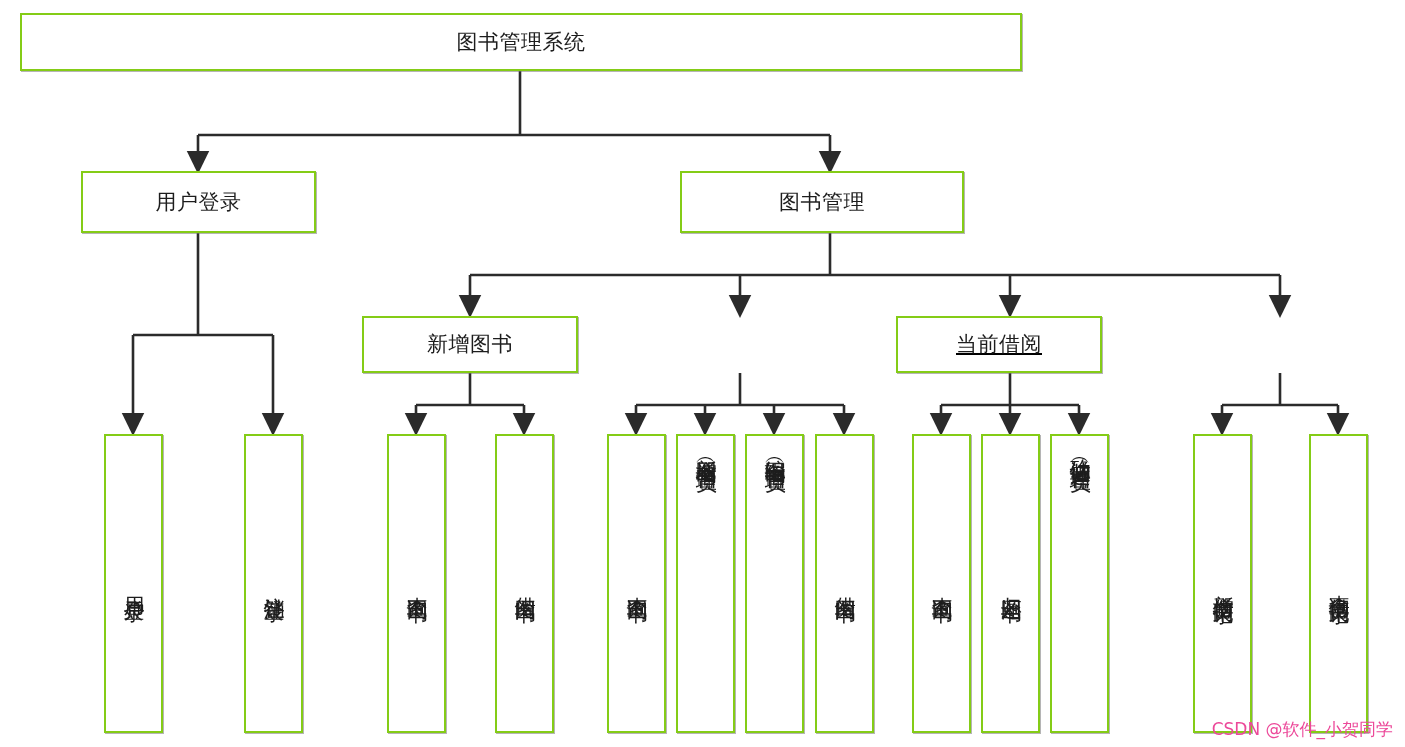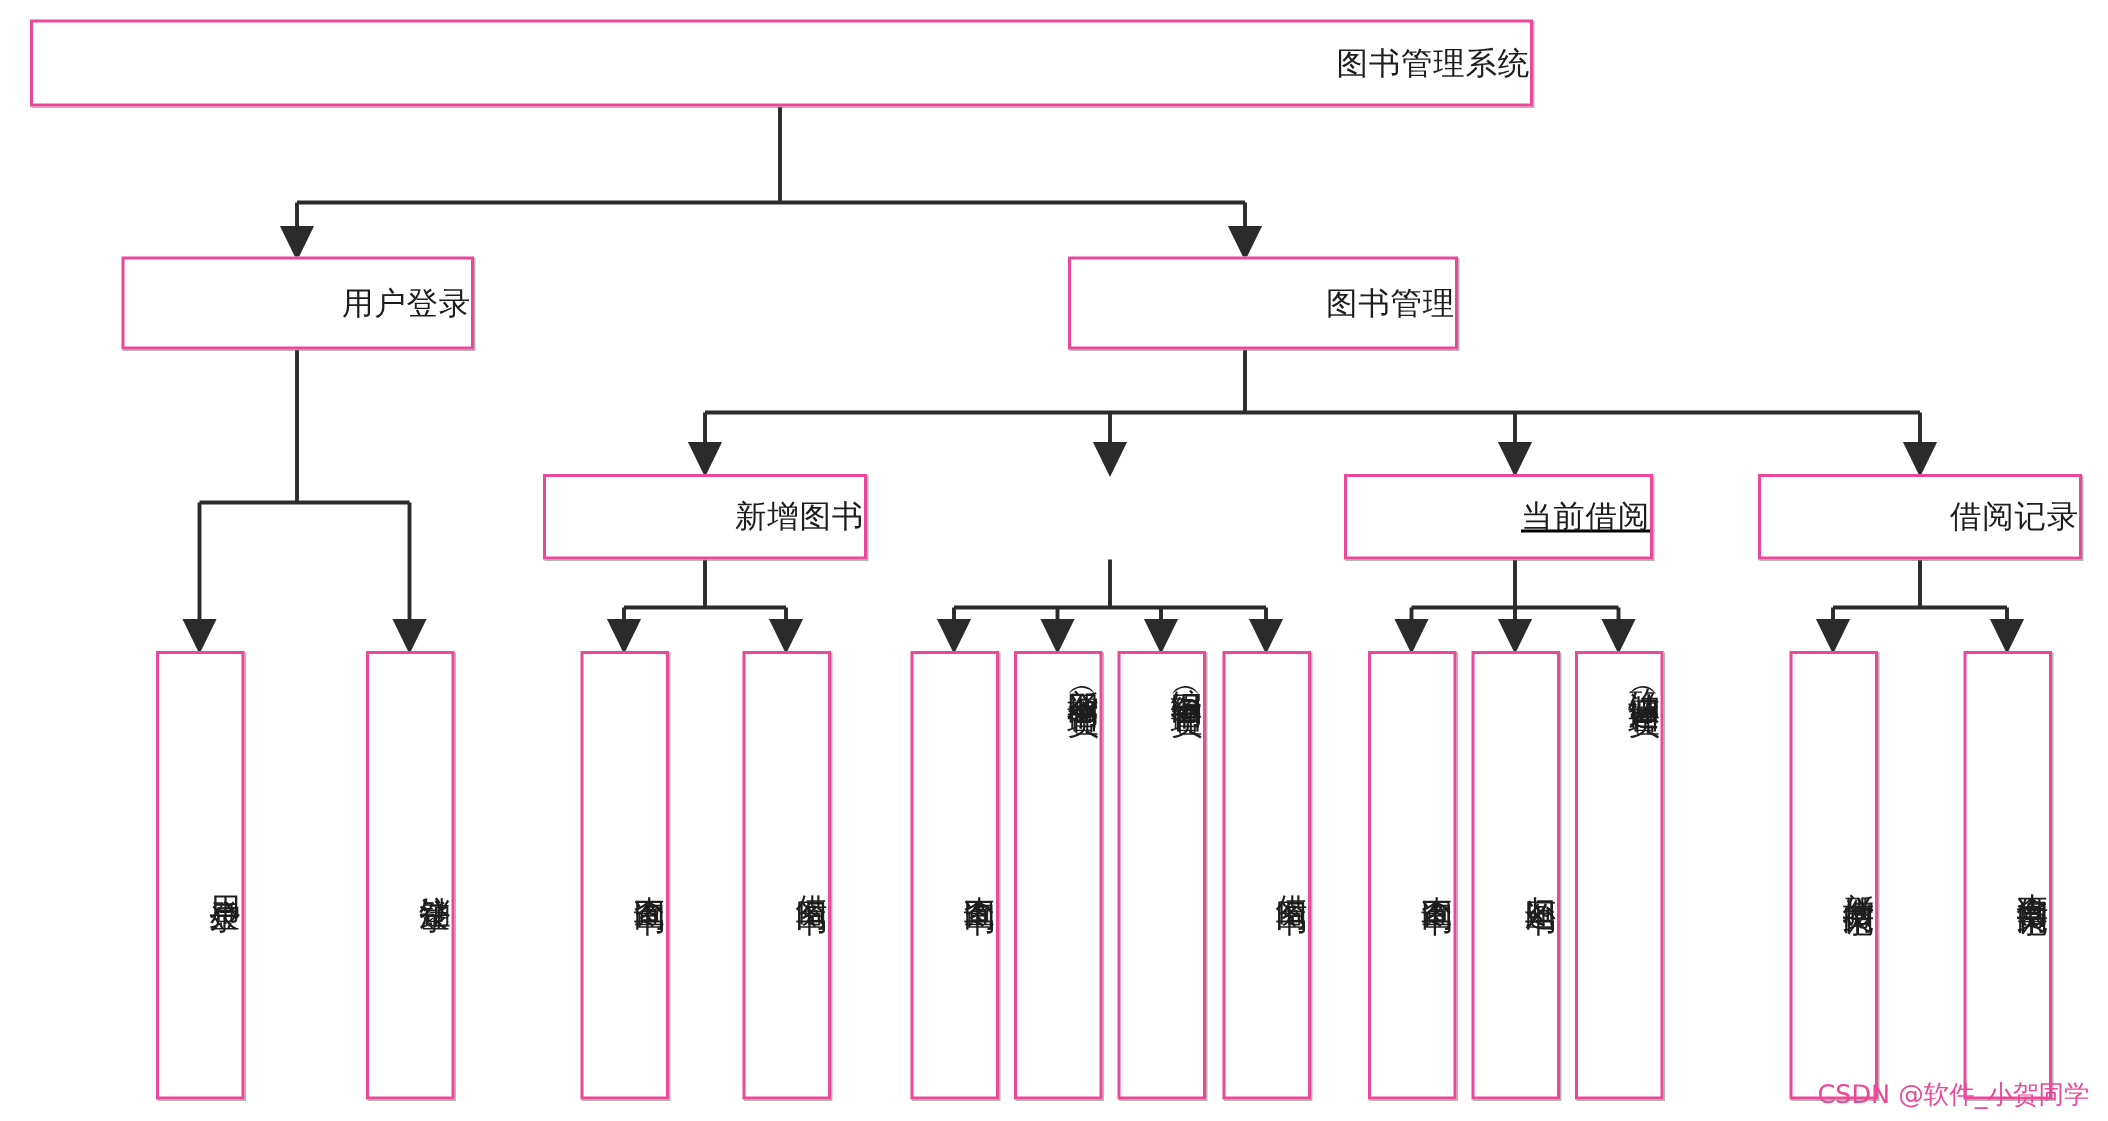--- a/index.html
+++ b/index.html
@@ -20,24 +20,24 @@
     left: 0;
     top: 0;
     width: 1405px;
     height: 747px;
     pointer-events: none;
   }
   .node {
     position: absolute;
     box-sizing: border-box;
     background: #ffffff;
-    border: 2px solid #ec4899;
+    border: 2px solid #84cc16;
     display: flex;
     align-items: center;
-    justify-content: flex-end;
+    justify-content: center;
     box-shadow: 1px 1px 0 rgba(120,120,120,0.55);
   }
   .node .lbl {
     color: #1d1d1d;
     text-align: center;
     line-height: 1.18;
     letter-spacing: 0.5px;
     white-space: nowrap;
   }
   .node.horiz .lbl {
@@ -124,36 +124,33 @@
   </svg>
 
   <div class="node horiz" style="left:20px; top:13px; width:1002px; height:58px;">
     <span class="lbl">图书管理系统</span>
   </div>
 
   <div class="node horiz" style="left:81px; top:171px; width:235px; height:62px;">
     <span class="lbl">用户登录</span>
   </div>
 
-  <div class="node horiz" style="left:712px; top:171px; width:260px; height:62px;">
+  <div class="node horiz" style="left:680px; top:171px; width:284px; height:62px;">
     <span class="lbl">图书管理</span>
   </div>
 
   <div class="node horiz" style="left:362px; top:316px; width:216px; height:57px;">
     <span class="lbl">新增图书</span>
   </div>
 
 
   <div class="node horiz" style="left:896px; top:316px; width:206px; height:57px;text-decoration:underline;">
     <span class="lbl">当前借阅</span>
   </div>
 
-  <div class="node horiz" style="left:1172px; top:316px; width:216px; height:57px;">
-    <span class="lbl">借阅记录</span>
-  </div>
 
   <div class="node vert centered" style="left:104px; top:434px; width:59px; height:299px;">
     <span class="lbl">用户登录</span>
   </div>
 
   <div class="node vert centered" style="left:244px; top:434px; width:59px; height:299px;">
     <span class="lbl">注销登录</span>
   </div>
 
   <div class="node vert centered" style="left:387px; top:434px; width:59px; height:299px;">

